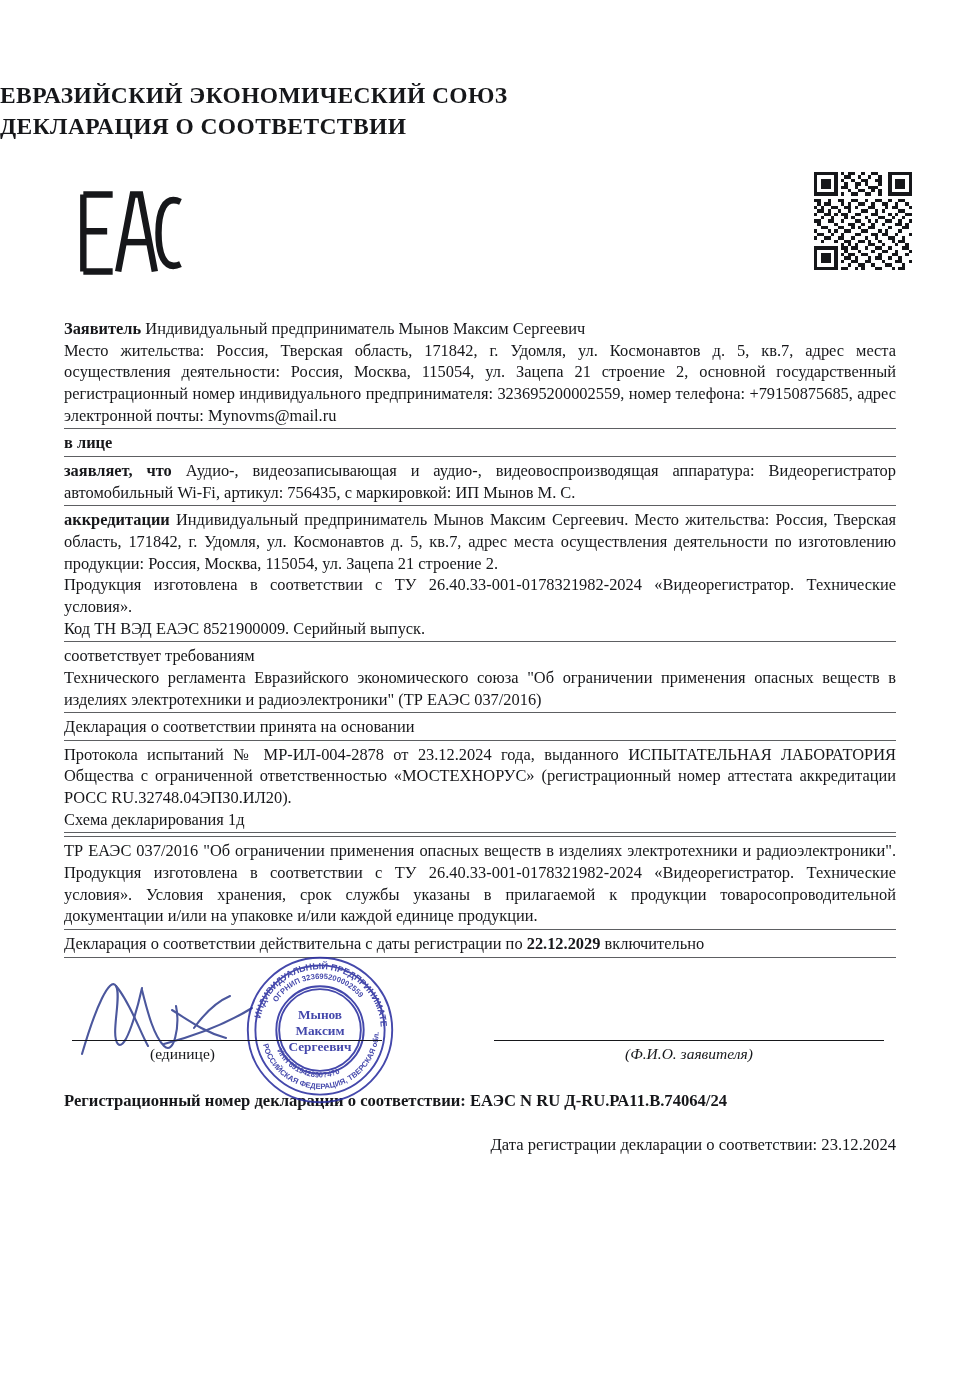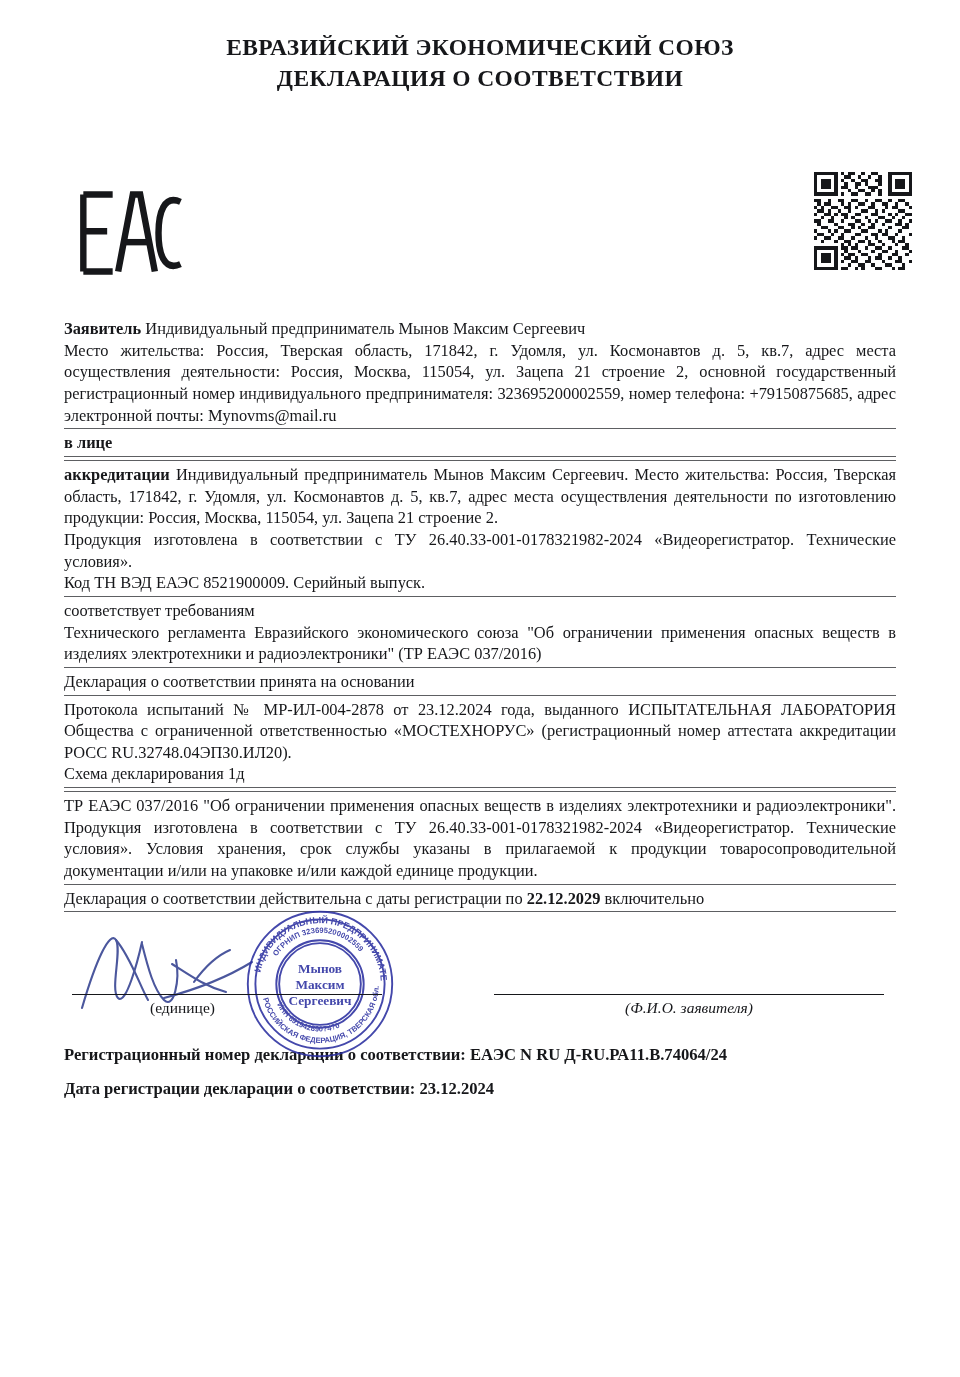--- a/index.html
+++ b/index.html
@@ -13,22 +13,22 @@
     height: 1377px;
     background: #ffffff;
     margin: 0 auto;
     overflow: hidden;
     font-family: "Liberation Serif", "DejaVu Serif", serif;
     color: #16171a;
   }
 
   
   .doc-header {
-    text-align: center;
-    padding-top: 32px;
+    text-align: left;
+    padding-top: 80px;
     line-height: 1.3;
   }
   .doc-header .line {
     font-size: 23.5px;
     font-weight: bold;
     letter-spacing: 0.4px;
   }
 
   
   .eac-mark {
@@ -126,23 +126,24 @@
     font-size: 15.5px;
     font-style: italic;
   }
 
   .footer-line {
     margin-top: 8px;
     font-weight: bold;
     font-size: 16.6px;
   }
   .footer-line2 {
-    margin-top: 12px;
-    font-weight: bold;
+    margin-top: 22px;
+    font-weight: normal;
     font-size: 16.6px;
+    text-align: right;
   }
   .decl-valid { font-size: 16.4px; }
 </style>
 </head>
 <body>
 
 <div class="page">
 
   <div class="doc-header">
     <div class="line">ЕВРАЗИЙСКИЙ ЭКОНОМИЧЕСКИЙ СОЮЗ</div>
@@ -371,20 +372,24 @@
       <p><b>Заявитель</b>
          <span>Индивидуальный предприниматель Мынов Максим Сергеевич</span></p>
       <p class="just">Место жительства: Россия, Тверская область, 171842, г. Удомля, ул. Космонавтов д. 5, кв.7, адрес места осуществления деятельности: Россия, Москва, 115054, ул. Зацепа 21 строение 2, основной государственный регистрационный номер индивидуального предпринимателя: 323695200002559, номер телефона: +79150875685, адрес электронной почты: Mynovms@mail.ru</p>
     </div>
     <div class="rule"></div>
     <div class="blk">
       <p><b>в лице</b></p>
     </div>
     <div class="rule"></div>
 
+    <div class="blk">
+      <p class="just"><b>заявляет, что</b>
+         <span>Аудио-, видеозаписывающая и аудио-, видеовоспроизводящая аппаратура: Видеорегистратор автомобильный Wi-Fi, артикул: 756435, с маркировкой: ИП Мынов М. С.</span></p>
+    </div>
     <div class="rule"></div>
 
     <div class="blk">
       <p class="just"><b>аккредитации</b>
          <span>Индивидуальный предприниматель Мынов Максим Сергеевич. Место жительства: Россия, Тверская область, 171842, г. Удомля, ул. Космонавтов д. 5, кв.7, адрес места осуществления деятельности по изготовлению продукции: Россия, Москва, 115054, ул. Зацепа 21 строение 2.</span></p>
       <p class="just">Продукция изготовлена в соответствии с ТУ 26.40.33-001-0178321982-2024 «Видеорегистратор. Технические условия».</p>
       <p>Код ТН ВЭД ЕАЭС 8521900009. Серийный выпуск.</p>
     </div>
     <div class="rule"></div>
 

